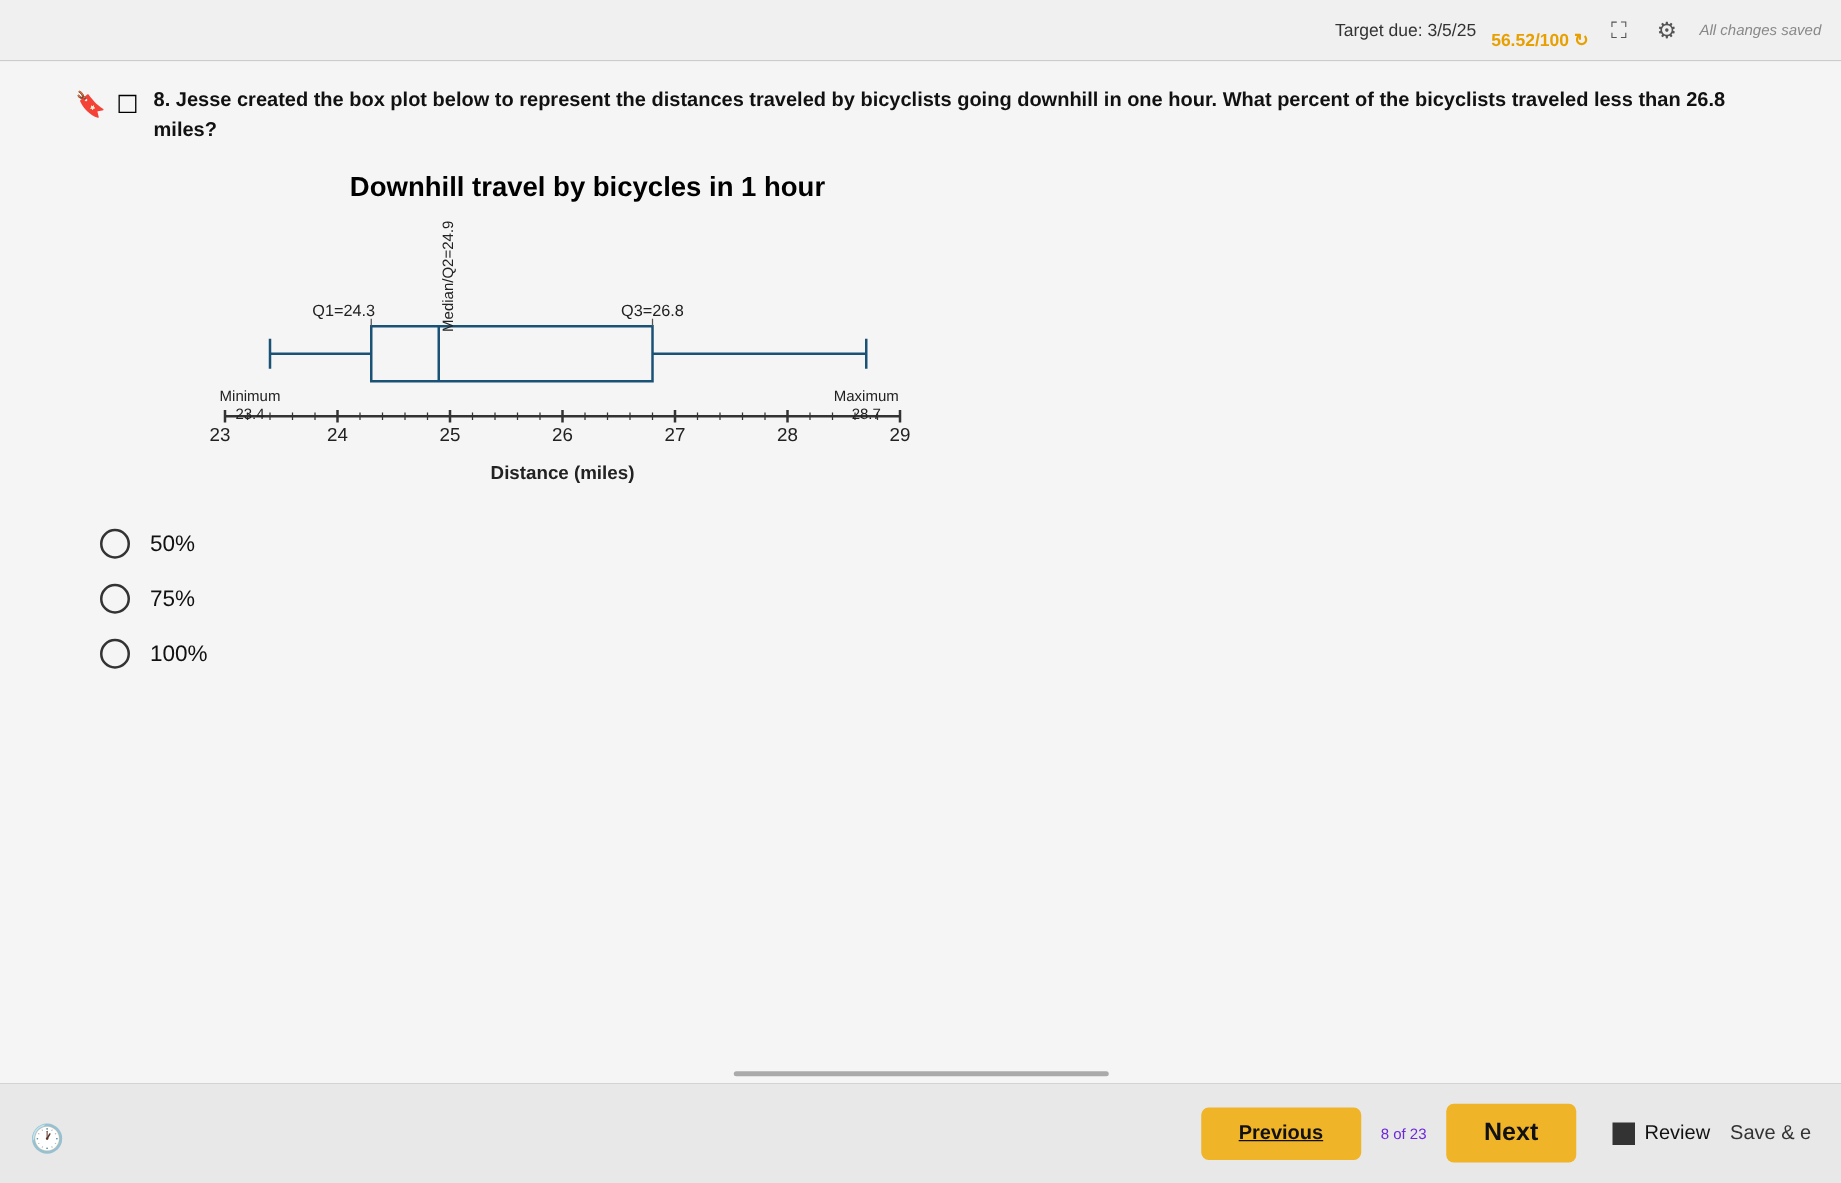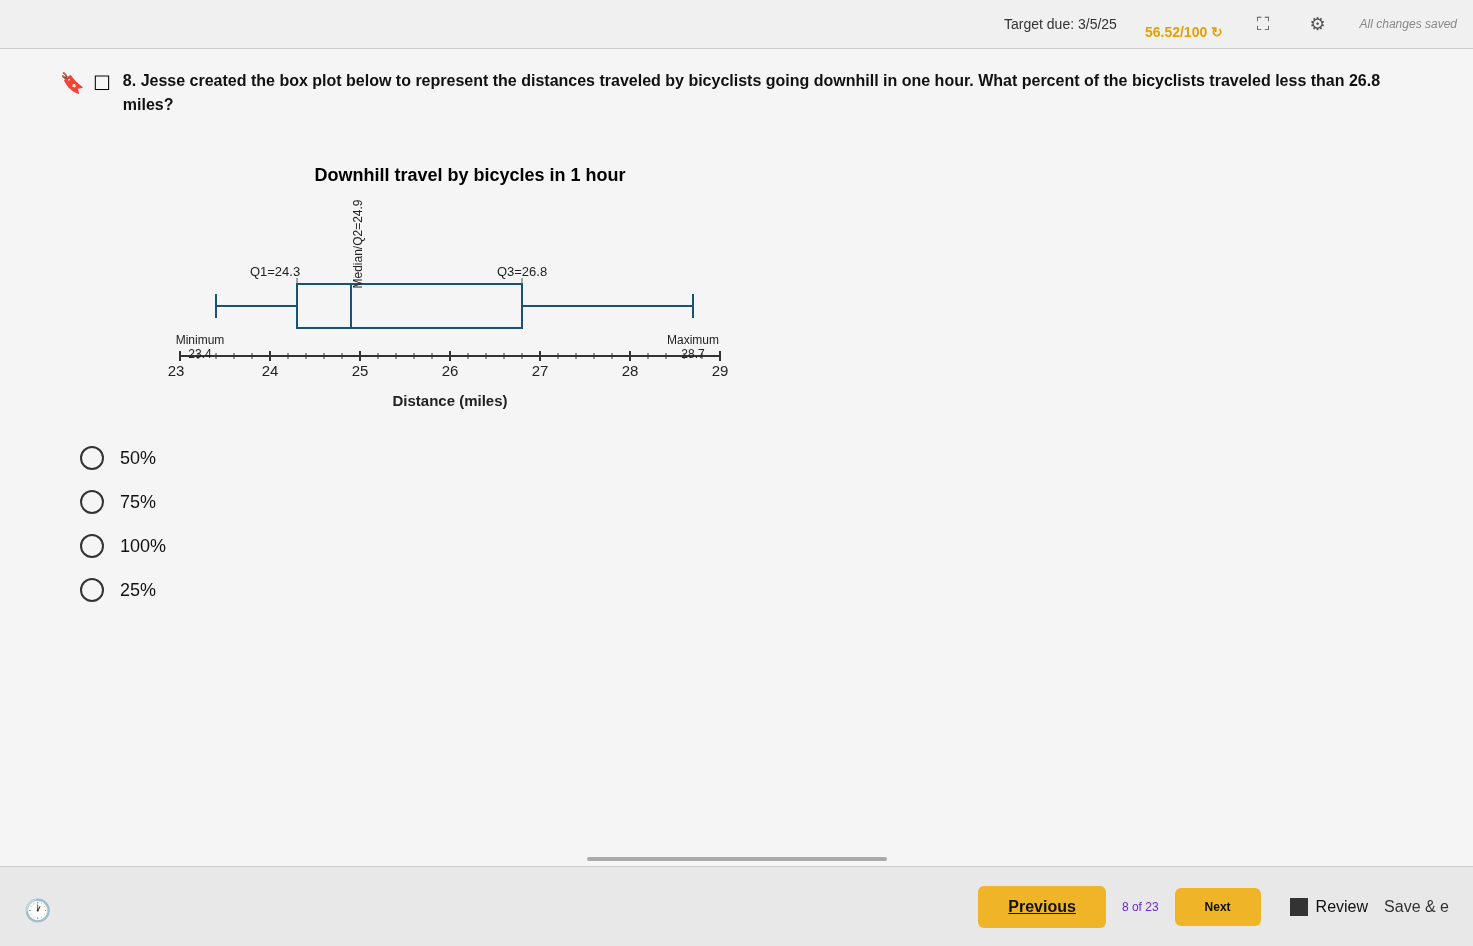--- a/index.html
+++ b/index.html
@@ -11,21 +11,21 @@
       position: relative;
       overflow: hidden;
     }
     .top-bar {
       display: flex;
       align-items: center;
       justify-content: flex-end;
       padding: 8px 16px;
       background: #f0f0f0;
       border-bottom: 1px solid #ccc;
-      gap: 28px;
+      gap: 12px;
     }
     .target-due {
       font-size: 14px;
       color: #333;
     }
     .score {
       font-size: 14px;
       color: #e8a000;
       font-weight: bold;
       margin-top: 16px;
@@ -68,25 +68,24 @@
       line-height: 1.5;
     }
     .chart-container {
       display: flex;
       flex-direction: column;
       align-items: center;
       margin: 20px 0 30px 60px;
       width: 700px;
     }
     .chart-title {
-      font-size: 18px;
+      font-size: 22px;
       font-weight: bold;
       margin-bottom: 10px;
       text-align: center;
-      margin-top: 28px;
     }
     .chart-wrapper {
       display: flex;
       flex-direction: row;
       align-items: center;
       width: 100%;
     }
     .answer-options {
       margin-top: 20px;
       display: flex;
@@ -145,21 +144,21 @@
       font-weight: bold;
       cursor: pointer;
       color: #111;
       text-decoration: underline;
     }
     .btn-next {
       background: #f0b429;
       border: none;
       border-radius: 6px;
       padding: 12px 30px;
-      font-size: 12px;
+      font-size: 20px;
       font-weight: bold;
       cursor: pointer;
       color: #111;
     }
     .page-indicator {
       font-size: 12px;
       color: #6d28d9;
       font-weight: normal;
     }
     .btn-review {
@@ -318,24 +317,20 @@
       <span class="option-label">50%</span>
     </div>
     <div class="option-row">
       <div class="radio-circle"></div>
       <span class="option-label">75%</span>
     </div>
     <div class="option-row">
       <div class="radio-circle"></div>
       <span class="option-label">100%</span>
     </div>
-    <div class="option-row">
-      <div class="radio-circle"></div>
-      <span class="option-label">25%</span>
-    </div>
   </div>
 
 </div>
 
 <div class="scrollbar-indicator"></div>
 
 <div class="bottom-bar">
   <span class="clock-icon-bottom">🕐</span>
 
   <button class="btn-previous">Previous</button>

